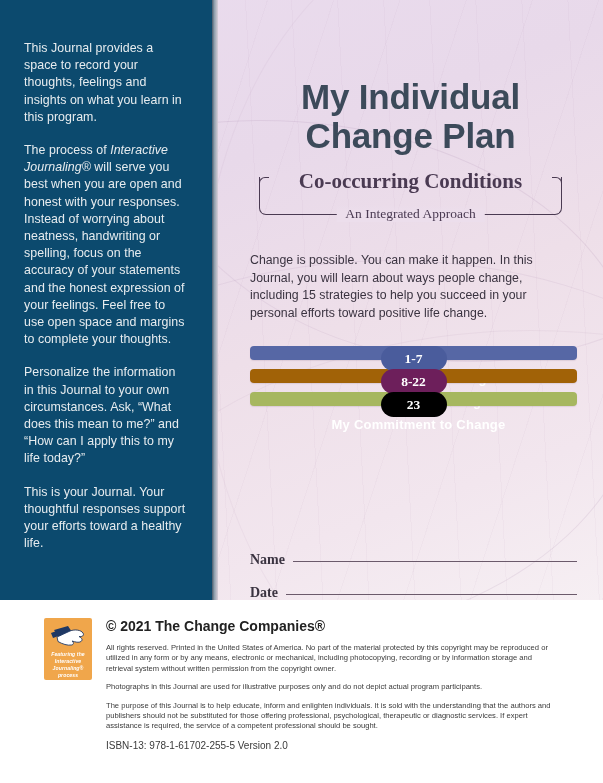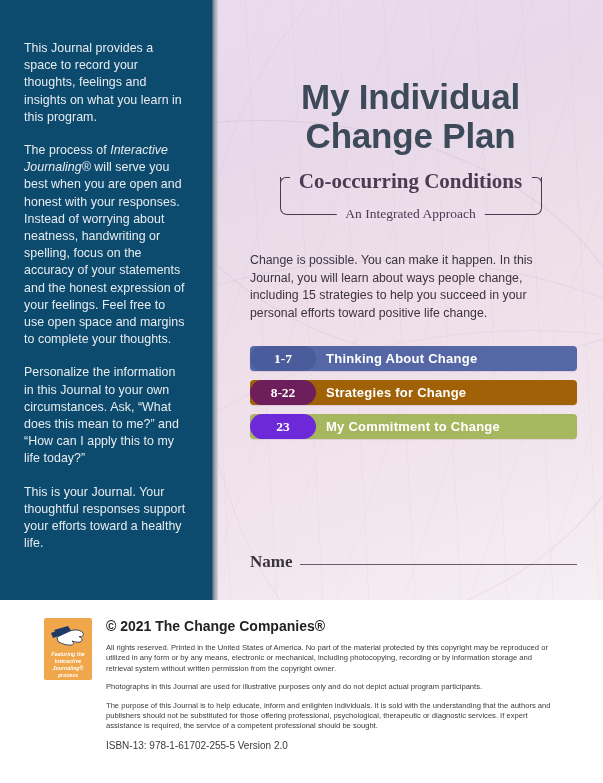--- a/index.html
+++ b/index.html
@@ -96,20 +96,21 @@
     font-weight: bold;
     letter-spacing: -0.2px;
   }
 
   
   .subtitle-wrap {
     position: relative;
     width: 262px;
     margin: 16px auto 0 auto;
     height: 48px;
+    padding-left: 41px;
   }
   .bracket {
     position: absolute;
     left: 0; right: 0; top: 6px; bottom: 4px;
     border: 1.3px solid #4a3a52;
     border-top: none;
     border-radius: 0 0 7px 7px;
   }
   .bracket-tick-l, .bracket-tick-r {
     position: absolute;
@@ -151,26 +152,27 @@
     line-height: 17.6px;
     letter-spacing: 0.02px;
   }
 
   
   .bars {
     margin: 24px 26px 0 32px;
   }
   .bar {
     position: relative;
-    height: 25px;
+    height: 14px;
     border-radius: 4px;
     margin-bottom: 9px;
     display: flex;
     align-items: center;
     box-shadow: 0 1px 1px rgba(90,60,90,0.13);
+    flex-direction: column;
   }
   .bar-pill {
     width: 66px;
     height: 25px;
     border-radius: 13px;
     display: flex;
     align-items: center;
     justify-content: center;
     font-family: "Liberation Serif", serif;
     font-weight: bold;
@@ -196,21 +198,21 @@
     top: 505px;
   }
   .field-row {
     display: flex;
     align-items: baseline;
     margin-bottom: 17px;
   }
   .field-label {
     font-family: "Liberation Serif", serif;
     font-weight: bold;
-    font-size: 17px;
+    font-size: 14px;
     color: #3a3340;
     flex: none;
   }
   .field-rule {
     flex: 1;
     height: 1px;
     background: #6b5a6b;
     margin-left: 8px;
     position: relative;
     top: -2px;
@@ -320,28 +322,32 @@
     <div class="bars">
       <div class="bar" style="background: rgb(86, 103, 165);">
         <div class="bar-pill" style="background: rgb(74, 92, 156);">1-7</div>
         <div class="bar-label">Thinking About Change</div>
       </div>
       <div class="bar" style="background: #a16207;">
         <div class="bar-pill" style="background: rgb(109, 31, 91);">8-22</div>
         <div class="bar-label">Strategies for Change</div>
       </div>
       <div class="bar" style="background: rgb(166, 183, 95);">
-        <div class="bar-pill" style="background: #6d28d9;">23</div>
+        <div class="bar-pill" style="background: #000000;">23</div>
         <div class="bar-label">My Commitment to Change</div>
       </div>
     </div>
 
     <div class="fields">
       <div class="field-row">
         <span class="field-label">Name</span>
+        <span class="field-rule"></span>
+      </div>
+      <div class="field-row">
+        <span class="field-label">Date</span>
         <span class="field-rule"></span>
       </div>
     </div>
   </div>
 </div>
 
 <div class="footer">
   <div class="footer-inner">
     <div class="badge">
       <svg class="badge-hand" viewBox="0 0 40 26">

